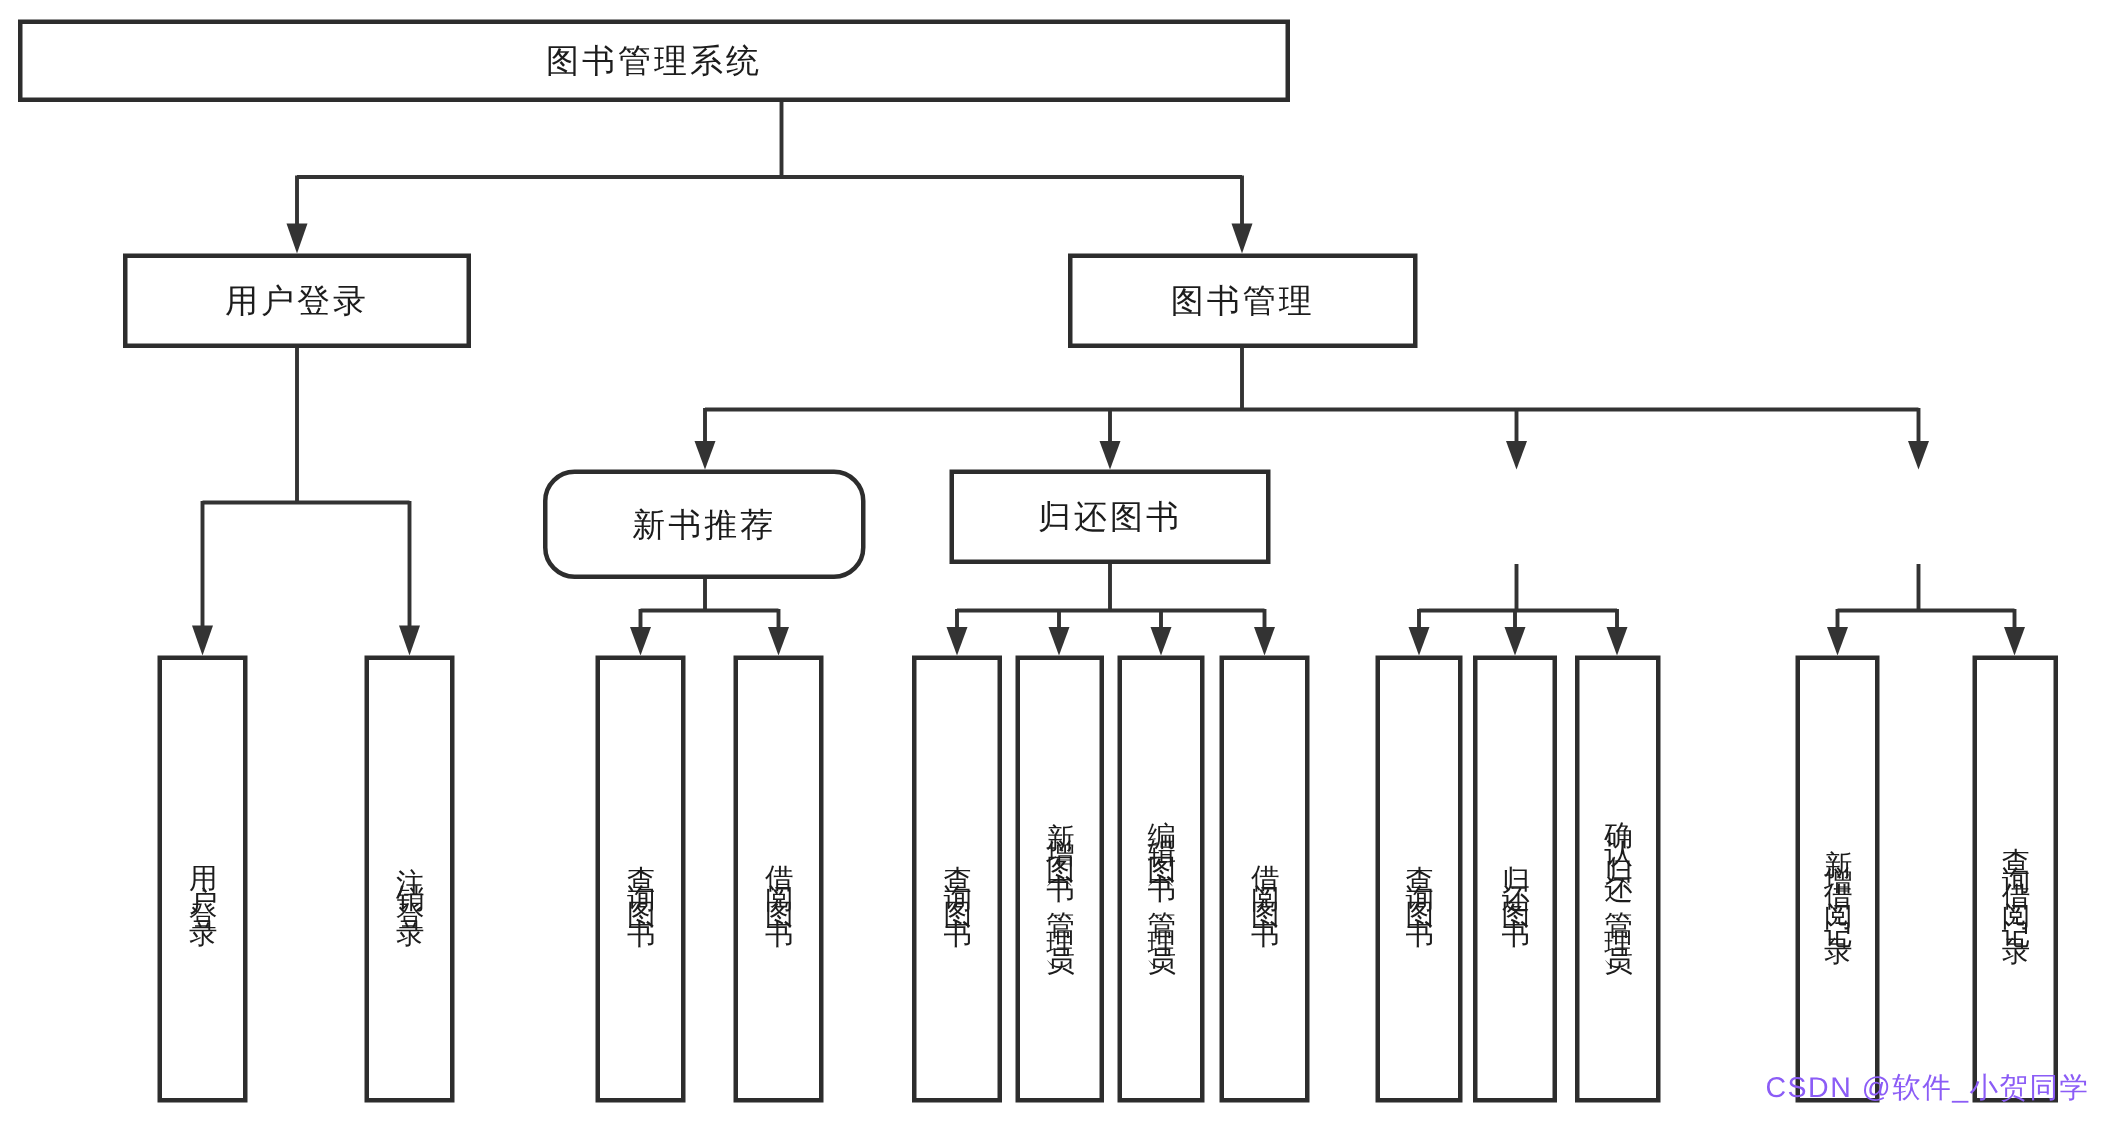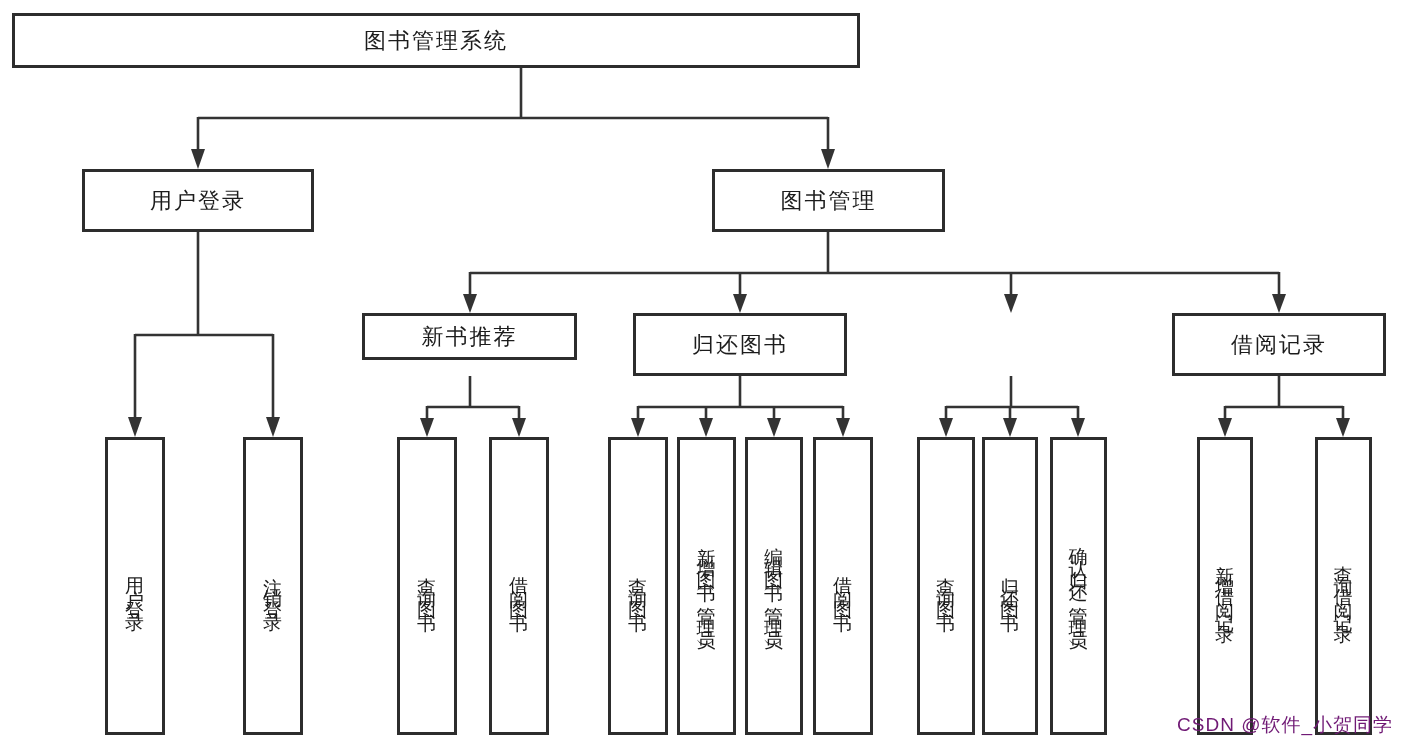--- a/index.html
+++ b/index.html
@@ -44,21 +44,21 @@
     text-orientation: mixed;
     letter-spacing: 12px;
     line-height: 1;
   }
   .watermark {
     position: absolute;
     right: 12px;
     bottom: 9px;
     font-size: 19px;
     letter-spacing: 1px;
-    color: #701a75;
+    color: #8b5cf6;
     white-space: nowrap;
   }
 </style>
 </head>
 <body>
 
 <div class="stage">
 
   <svg class="connectors" viewBox="0 0 1405 747" xmlns="http://www.w3.org/2000/svg">
     <g stroke="#333333" stroke-width="2.6" fill="none">
@@ -124,23 +124,22 @@
       <polygon points="1218,418 1232,418 1225,437"></polygon>
       <polygon points="1336,418 1350,418 1343,437"></polygon>
     </g>
   </svg>
 
   <div class="node h" style="left:12px; top:13px; width:848px; height:55px;">图书管理系统</div>
 
   <div class="node h" style="left:82px; top:169px; width:232px; height:63px;">用户登录</div>
   <div class="node h" style="left:712px; top:169px; width:233px; height:63px;">图书管理</div>
 
-  <div class="node h" style="left:362px; top:313px; width:215px; height:47px;">新书推荐</div>
+  <div class="node h" style="left:362px; top:313px; width:215px; height:73px;border-radius:21px;">新书推荐</div>
   <div class="node h" style="left:633px; top:313px; width:214px; height:63px;">归还图书</div>
-  <div class="node h" style="left:1172px; top:313px; width:214px; height:63px;">借阅记录</div>
 
   <div class="node v" style="left:105px; top:437px; width:60px; height:298px;">用户登录</div>
   <div class="node v" style="left:243px; top:437px; width:60px; height:298px;">注销登录</div>
 
   <div class="node v" style="left:397px; top:437px; width:60px; height:298px;">查询图书</div>
   <div class="node v" style="left:489px; top:437px; width:60px; height:298px;">借阅图书</div>
 
   <div class="node v" style="left:608px; top:437px; width:60px; height:298px;">查询图书</div>
   <div class="node v" style="left:677px; top:437px; width:59px; height:298px;">新增图书（管理员）</div>
   <div class="node v" style="left:745px; top:437px; width:58px; height:298px;">编辑图书（管理员）</div>

